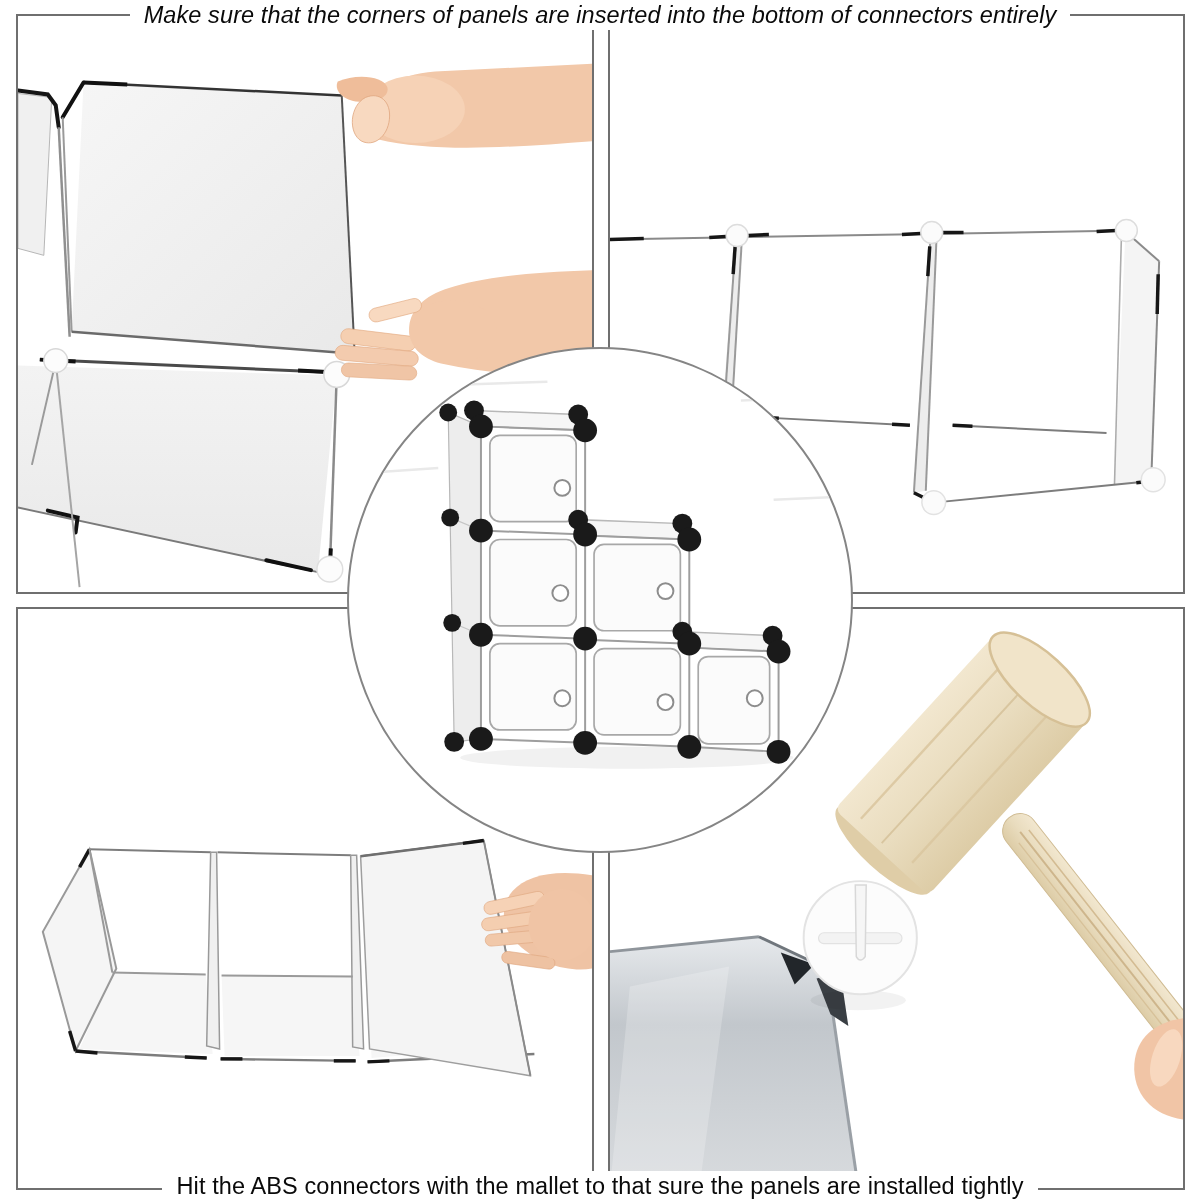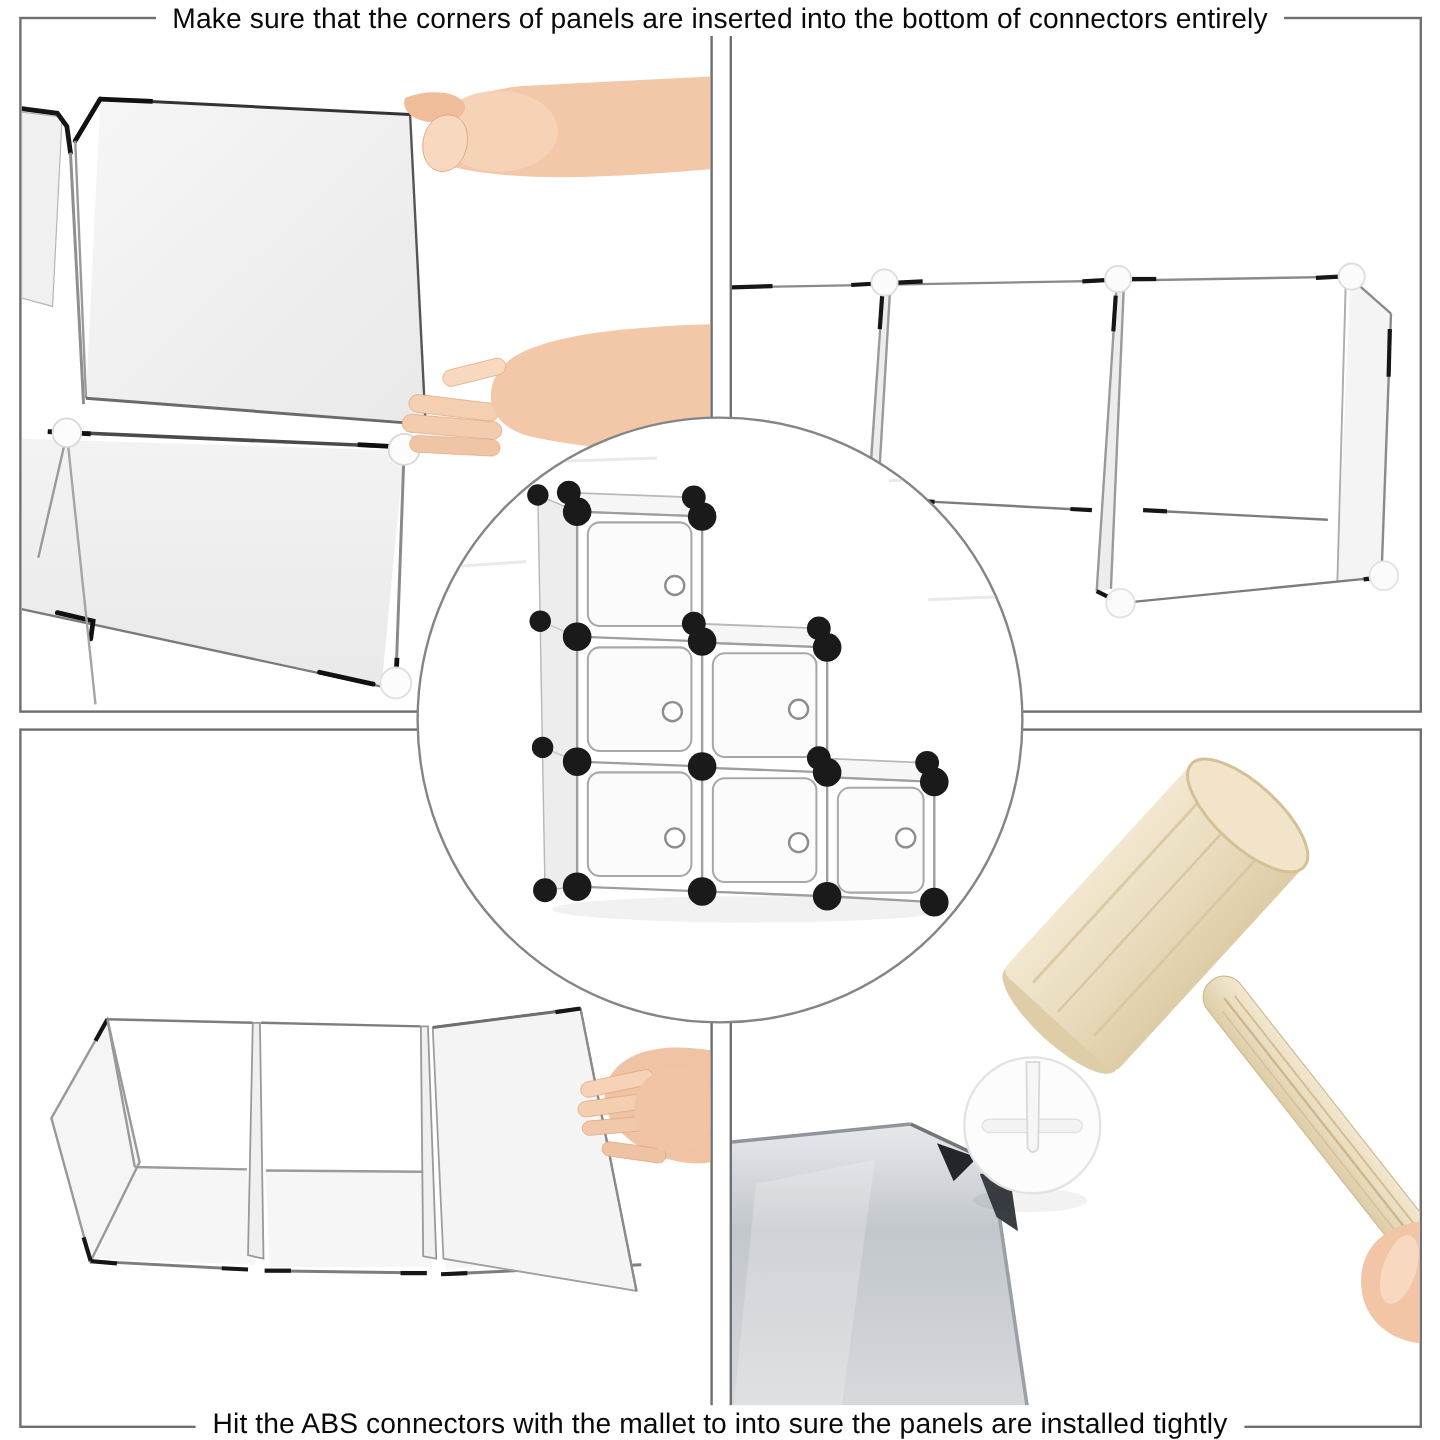--- a/index.html
+++ b/index.html
@@ -10,21 +10,21 @@
   #quad-tr{left:608px;top:14px;width:577px;height:580px;}
   #quad-bl{left:16px;top:607px;width:578px;height:583px;}
   #quad-br{left:608px;top:607px;width:577px;height:583px;}
   .quad svg{display:block;width:100%;height:100%;}
   #center-circle{position:absolute;left:347px;top:347px;width:506px;height:506px;
      background:#ffffff;border:2px solid #858585;border-radius:50%;z-index:20;overflow:hidden;box-sizing:border-box;}
   #center-circle svg{display:block;width:100%;height:100%;}
   .caption{position:absolute;left:0;right:0;text-align:center;z-index:30;pointer-events:none;}
   .caption span{display:inline-block;background:#ffffff;padding:0 14px;color:#0a0a0a;
      font-size:23.5px;line-height:30px;letter-spacing:0.1px;white-space:nowrap;}
-  #caption-top{top:0px;}
+  #caption-top{top:0px;font-style:italic;}
   #caption-bottom{top:1171px;}
 </style>
 </head>
 <body>
 
 <div class="quad" id="quad-tl">
 <svg viewBox="0 0 578 580">
   <defs>
     <linearGradient id="pnl" x1="0" y1="0" x2="1" y2="1">
       <stop offset="0" stop-color="#f6f6f6"></stop>
@@ -329,14 +329,14 @@
         <circle cx="343" cy="401" r="12"></circle>
     <circle cx="433" cy="406" r="12"></circle>
   </g>
 </svg>
 </div>
 
 <div class="caption" id="caption-top">
   <span>Make sure that the corners of panels are inserted into the bottom of connectors entirely</span>
 </div>
 <div class="caption" id="caption-bottom">
-  <span>Hit the ABS connectors with the mallet to into sure the panels are installed tightly</span>
+  <span>Hit the ABS connectors with the mallet to that sure the panels are installed tightly</span>
 </div>
 
 </body></html>

